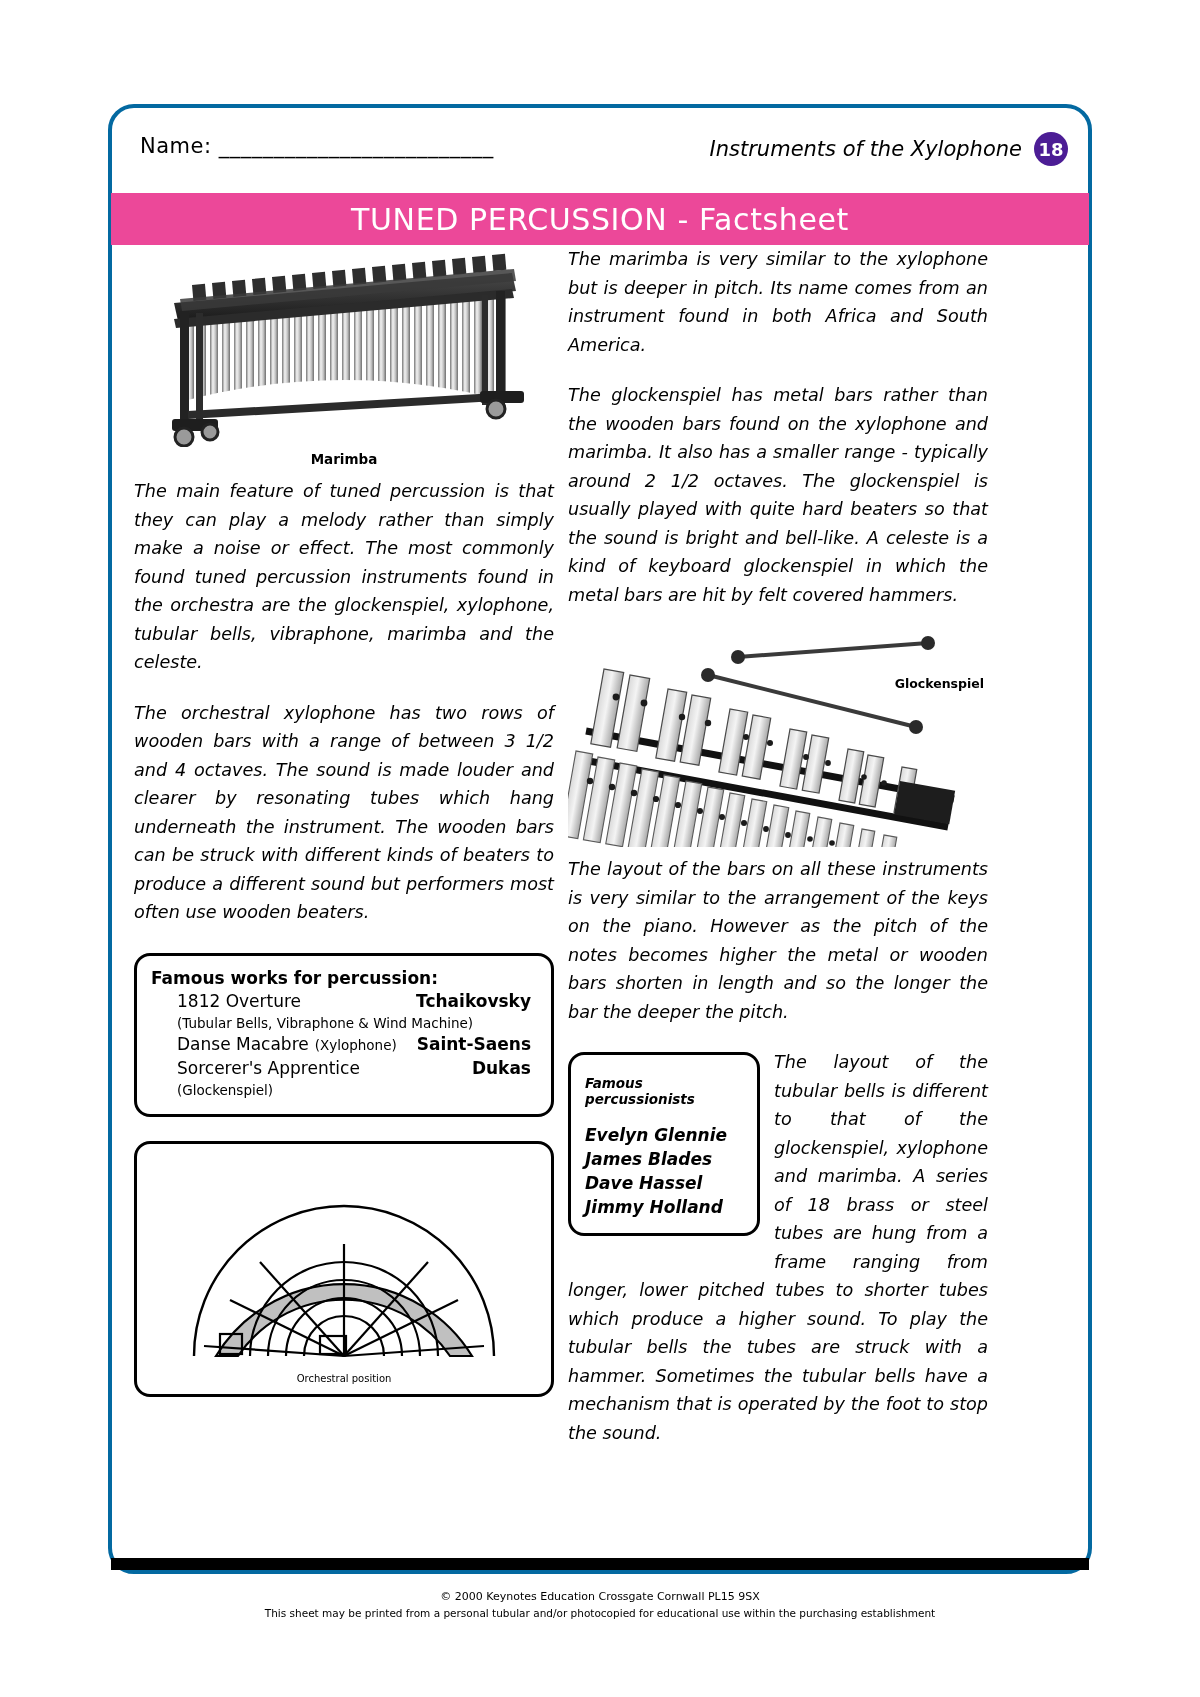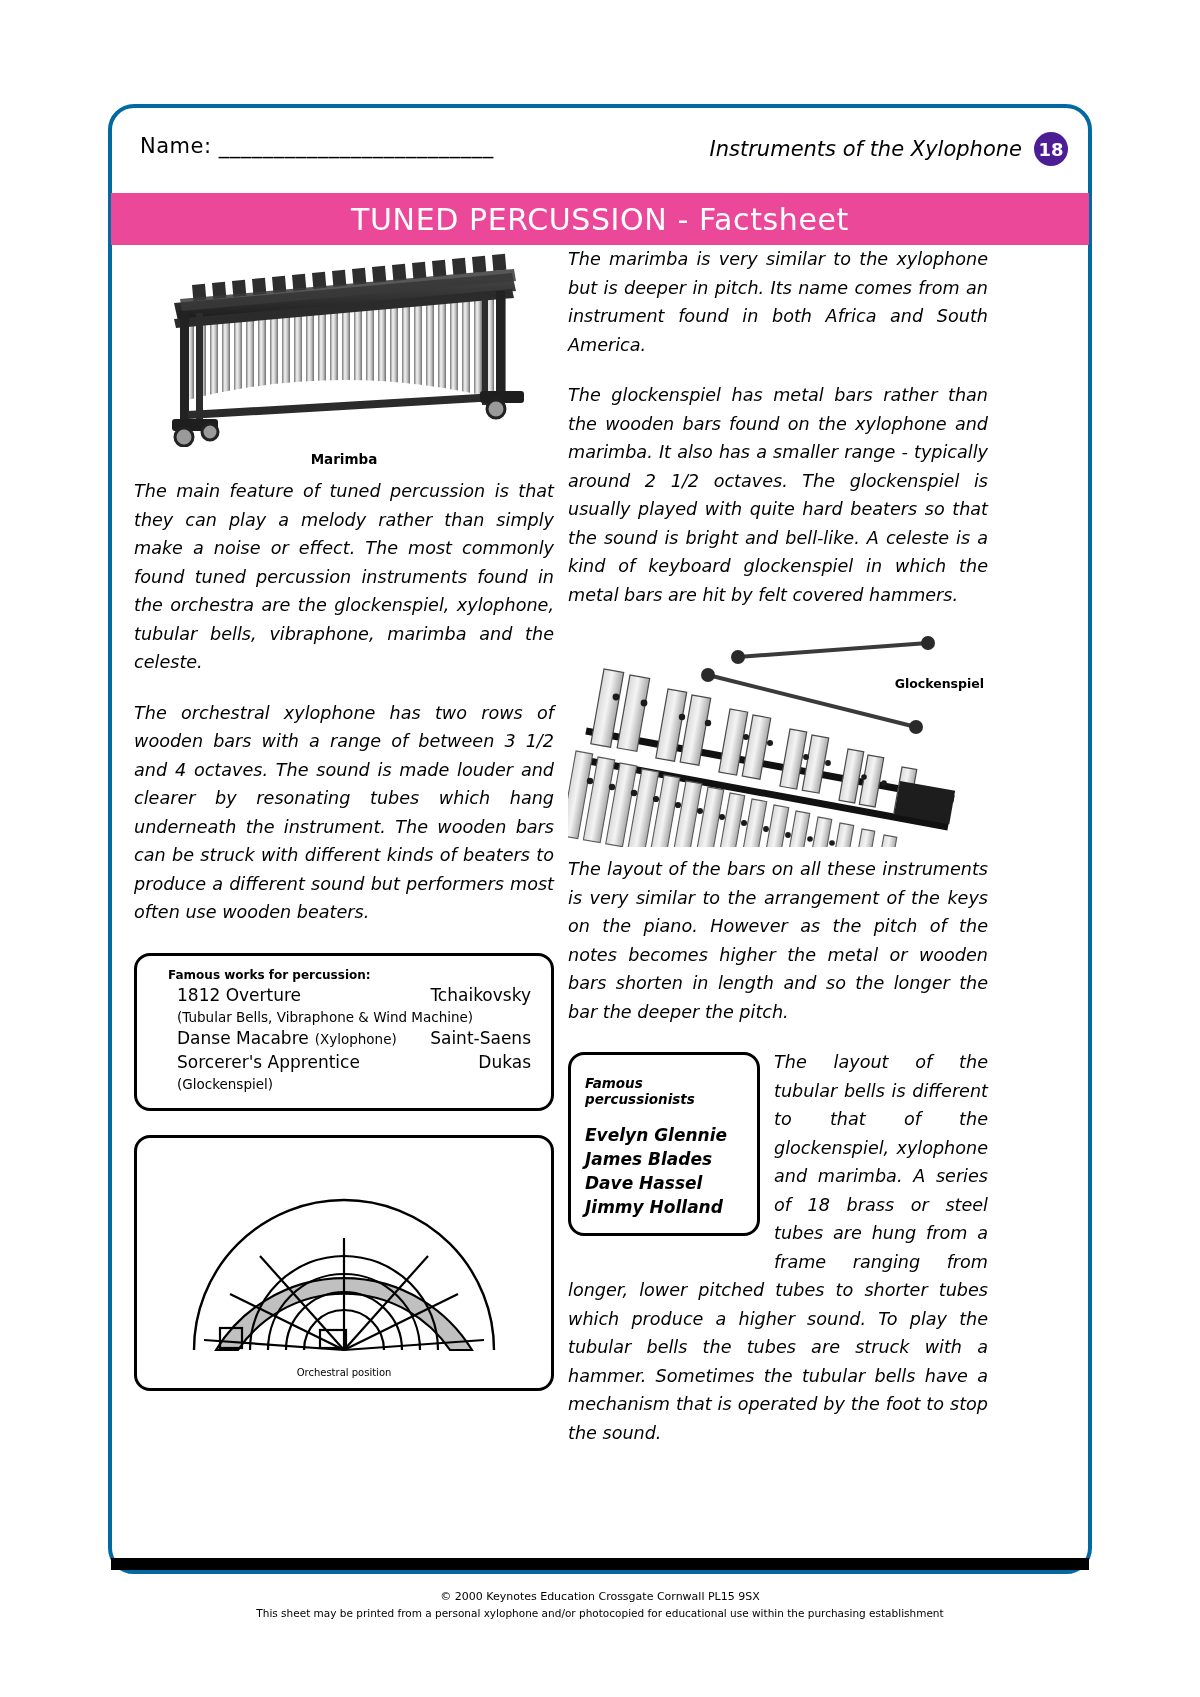--- a/index.html
+++ b/index.html
@@ -147,37 +147,36 @@
     border-radius: 16px;
     box-sizing: border-box;
     background: #fff;
   }
 
   #works-box {
     margin-top: 26px;
     padding: 12px 14px 14px 14px;
   }
   #works-box .bt {
-    font-size: 12px;
+    font-size: 17px;
     font-weight: bold;
     margin-bottom: 2px;
     font-family: "DejaVu Sans", sans-serif;
-    margin-left: 17px;
   }
   .work-row {
     display: flex;
     align-items: baseline;
     padding-left: 26px;
     font-size: 17px;
     line-height: 23px;
   }
   .work-row .wname { white-space: nowrap; }
   .work-row .winst { font-size: 13.5px; margin-left: 6px; }
   .work-row .wcomp {
-    font-weight: normal;
+    font-weight: bold;
     margin-left: auto;
     white-space: nowrap;
     padding-right: 6px;
   }
   .work-sub {
     padding-left: 26px;
     font-size: 13.5px;
     line-height: 20px;
   }
 
@@ -511,14 +510,14 @@
       <p class="body last">The layout of the tubular bells is different to that of the glockenspiel, xylophone and marimba. A series of 18 brass or steel tubes are hung from a frame ranging from longer, lower pitched tubes to shorter tubes which produce a higher sound. To play the tubular bells the tubes are struck with a hammer. Sometimes the tubular bells have a mechanism that is operated by the foot to stop the sound.</p>
 
     </div>
   </div>
 
   <div id="footer-rule"></div>
 </div>
 
 <div id="footer-text">
   <div class="f1">© 2000 Keynotes Education Crossgate Cornwall PL15 9SX</div>
-  <div class="f2">This sheet may be printed from a personal xylophone and/or photocopied for educational use within the purchasing establishment</div>
+  <div class="f2">This sheet may be printed from a personal tubular and/or photocopied for educational use within the purchasing establishment</div>
 </div>
 
 </body></html>

